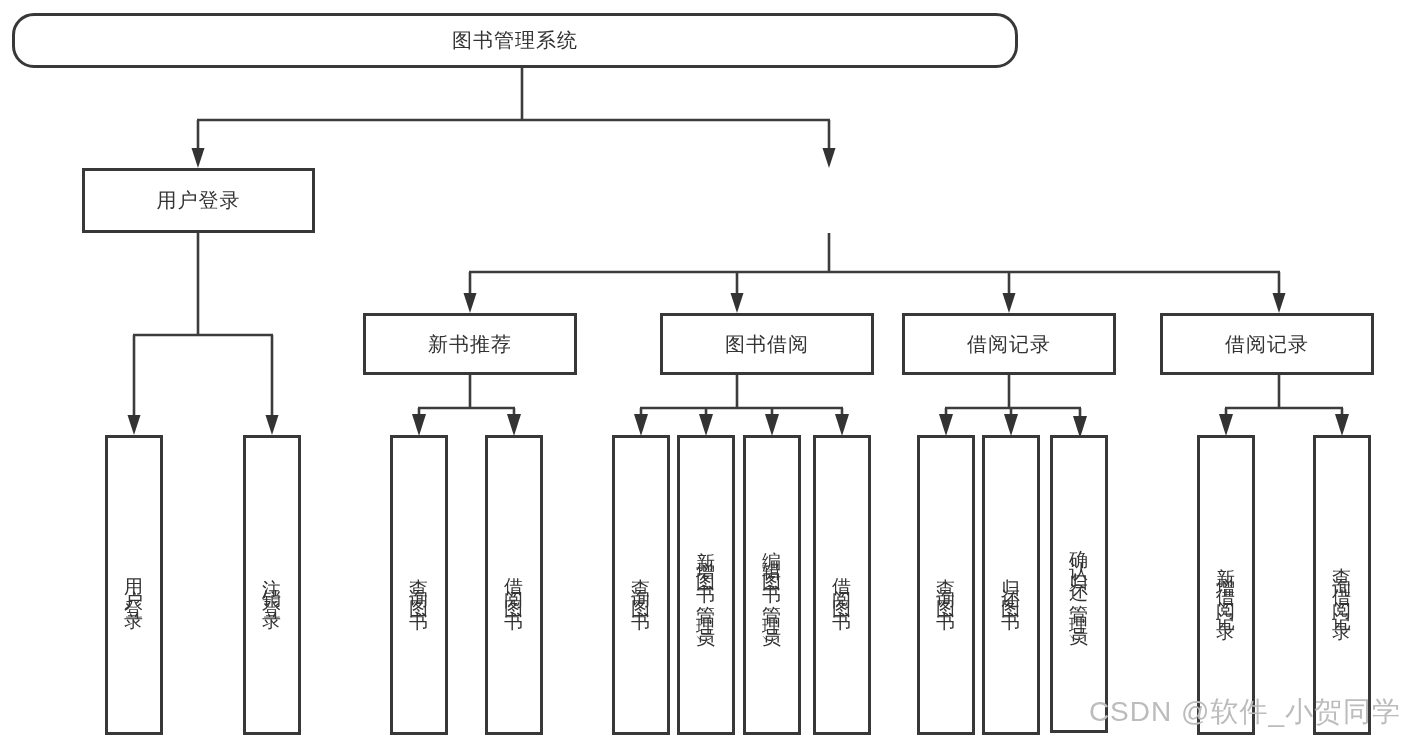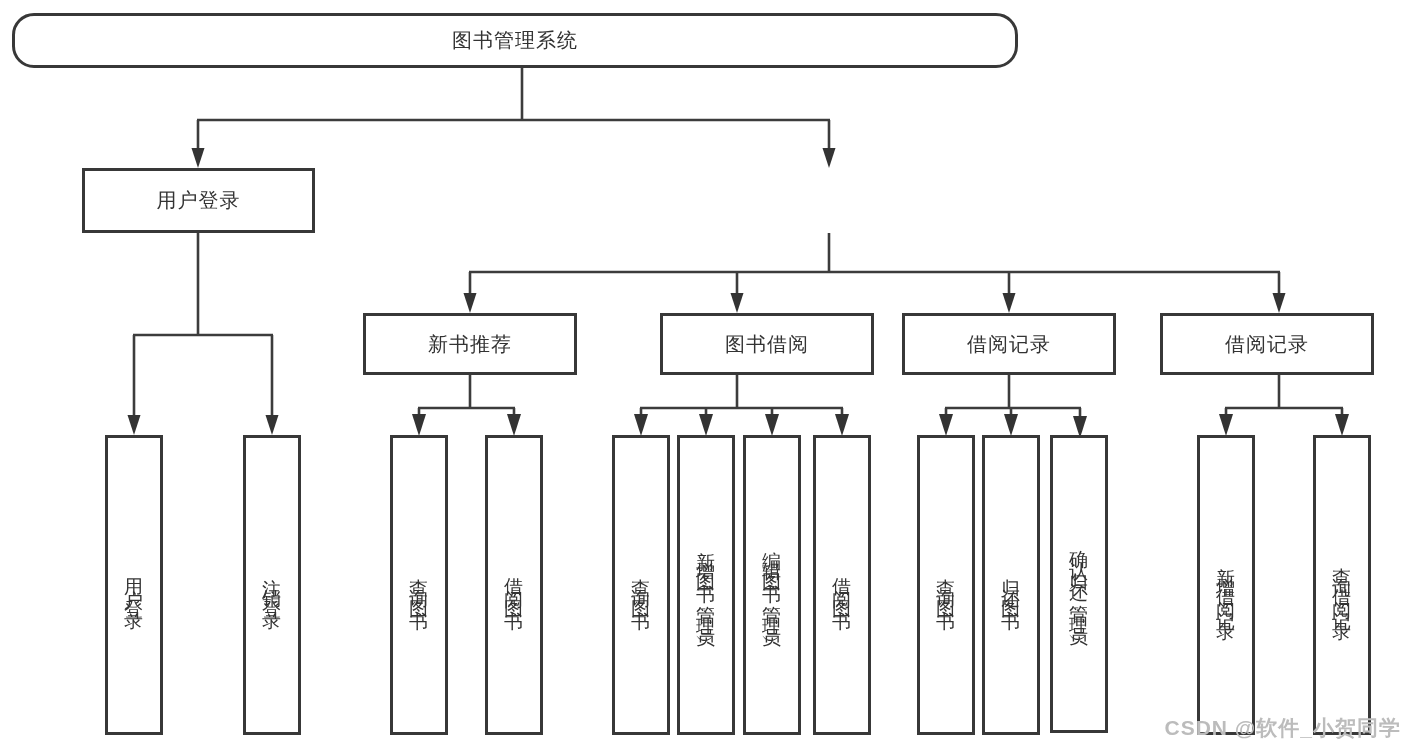--- a/index.html
+++ b/index.html
@@ -69,26 +69,25 @@
   .vb-a1 { left: 105px; }  .vb-a2 { left: 243px; }
   .vb-b1 { left: 390px; }  .vb-b2 { left: 485px; }
   .vb-c1 { left: 612px; }  .vb-c2 { left: 677px; }
   .vb-c3 { left: 743px; }  .vb-c4 { left: 813px; }
   .vb-d1 { left: 917px; }  .vb-d2 { left: 982px; }  .vb-d3 { left: 1050px; height: 298px; }
   .vb-e1 { left: 1197px; } .vb-e2 { left: 1313px; }
 
   .watermark {
     position: absolute;
     right: 4px;
-    bottom: 5px;
-    font-size: 21px;
+    bottom: 16px;
+    font-size: 28px;
     color: #bcbcbc;
     letter-spacing: 1px;
     white-space: nowrap;
-    font-weight: bold;
   }
   svg line, svg polyline { stroke: #3c3c3c; stroke-width: 2.6; fill: none; }
   svg polygon { fill: #333333; stroke: none; }
 </style>
 </head>
 <body>
 
 <div class="canvas">
 
   <svg class="connectors" viewBox="0 0 1405 747" xmlns="http://www.w3.org/2000/svg">

